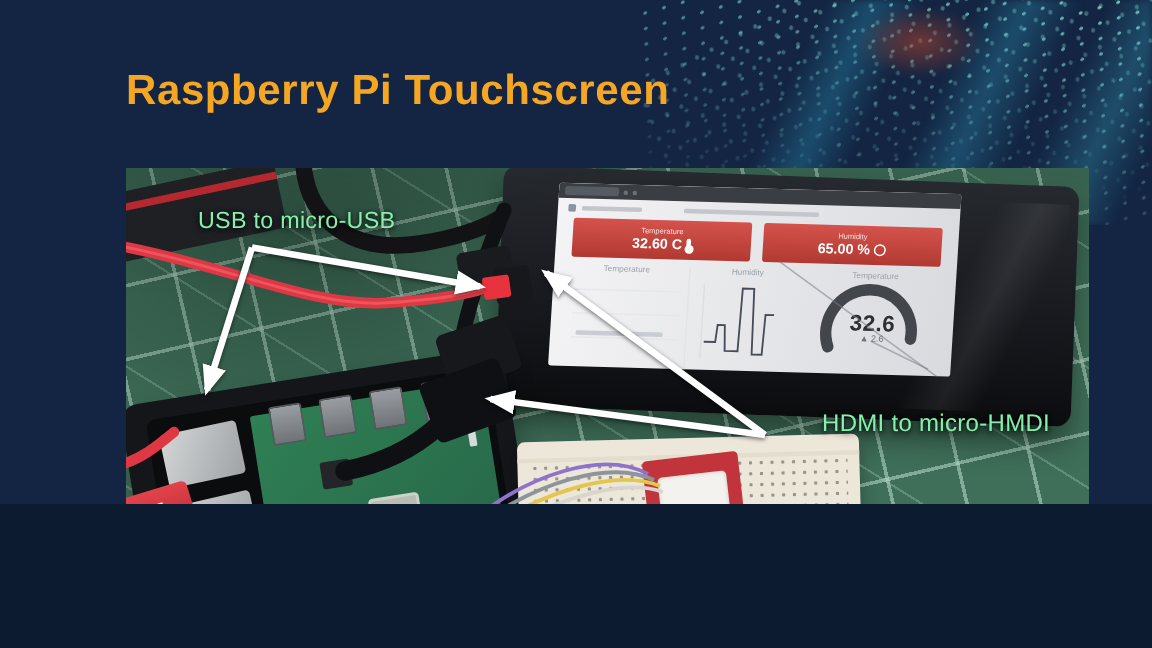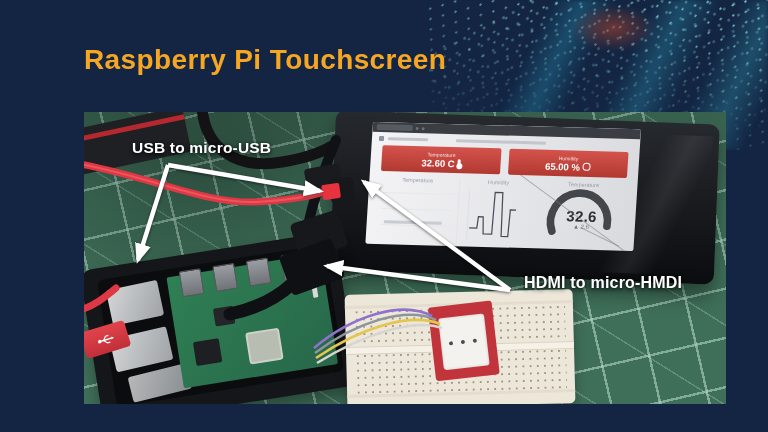--- a/index.html
+++ b/index.html
@@ -1,17 +1,17 @@
 <!DOCTYPE html>
 <html><head>
 <meta charset="utf-8">
 <style>
   * { margin:0; padding:0; box-sizing:border-box; }
   body { font-family:"Liberation Sans", sans-serif; background:#0d1b30; }
-  #canvas { position:relative; width:768px; height:432px; background:#132543; overflow:hidden; }
+  #canvas { position:relative; width:768px; height:336px; background:#132543; overflow:hidden; }
 
   
   .dots-wrap { position:absolute; right:0; top:0; width:340px; height:150px; overflow:hidden; }
   .dots-a, .dots-b {
     position:absolute; inset:-40px -20px;
     background-image: radial-gradient(rgba(150,235,222,0.9) 1.1px, rgba(0,0,0,0) 1.6px);
     background-size:13px 10px;
     -webkit-mask-image: linear-gradient(205deg, #000 25%, rgba(0,0,0,0) 70%);
     mask-image: linear-gradient(205deg, #000 25%, rgba(0,0,0,0) 70%);
   }
@@ -114,24 +114,24 @@
     border-top:1px solid #d8d2c4; border-bottom:1px solid #d8d2c4; }
   .bboard .railgap-t { position:absolute; left:0; right:0; top:11px; height:3px; background:#e4ddcd; }
   .bboard .railgap-b { position:absolute; left:0; right:0; bottom:11px; height:3px; background:#e4ddcd; }
   .sensor { position:absolute; left:86px; top:12px; width:64px; height:74px; transform:rotate(-5deg); }
   .sensor .s-pcb { position:absolute; inset:0; background:#c2343c; border-radius:3px; }
   .sensor .s-body { position:absolute; left:9px; top:12px; width:46px; height:52px; background:#f4f2ee;
     border-radius:3px; box-shadow:inset 0 0 3px rgba(0,0,0,0.18); }
   .sensor .s-hole { position:absolute; top:24px; width:4px; height:4px; border-radius:50%; background:#4c4c4c; }
 
   
-  .anno { position:absolute; color:#ffffff; font-weight:bold; font-size:15.5px; letter-spacing:.2px;
+  .anno { position:absolute; color:#86efac; font-weight:normal; font-size:15.5px; letter-spacing:.2px;
     text-shadow:0 2px 4px rgba(0,0,0,0.75), 0 0 3px rgba(0,0,0,0.55); white-space:nowrap; }
   .anno-usb { left:48px; top:27px; }
-  .anno-hdmi { left:440px; top:162px; font-size:16px; }
+  .anno-hdmi { left:464px; top:162px; font-size:16px; }
 
   svg.overlay { position:absolute; inset:0; width:100%; height:100%; }
 </style>
 </head>
 <body>
 
 <div id="canvas">
 
   <div class="dots-wrap">
     <div class="dots-a"></div>

